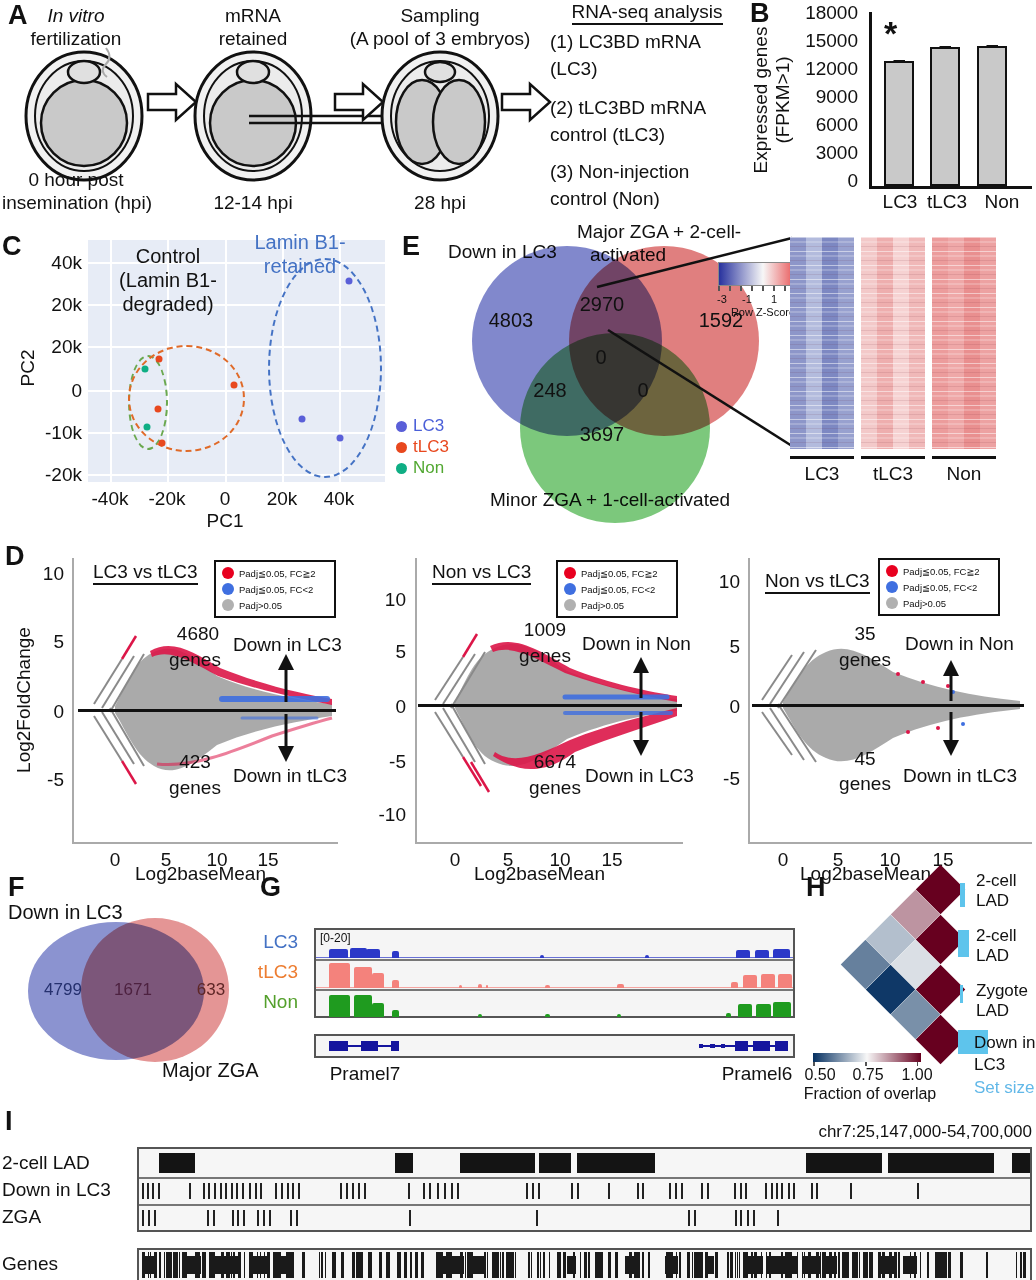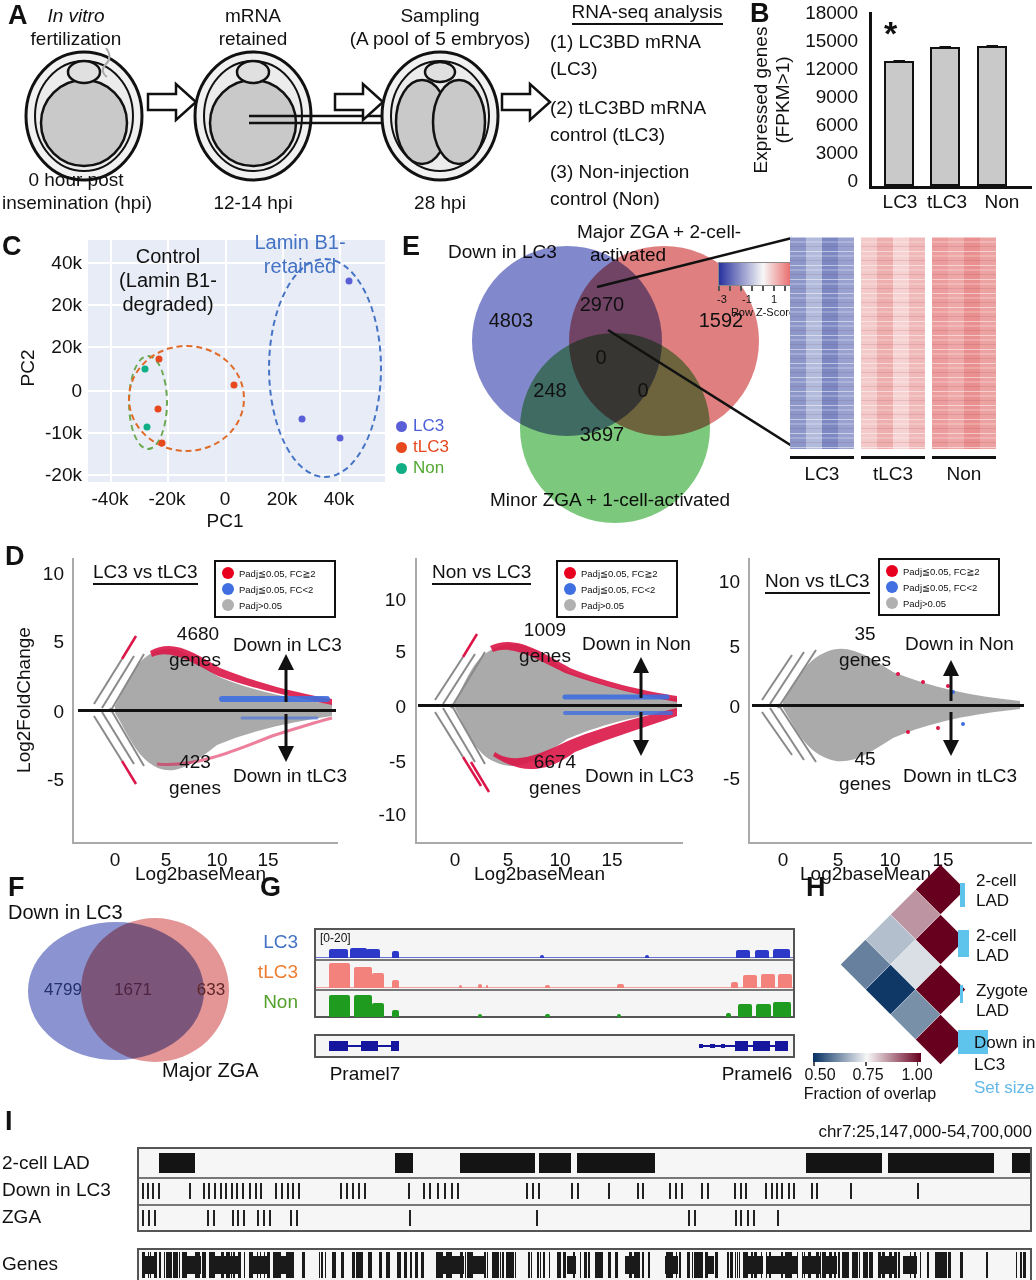--- a/index.html
+++ b/index.html
@@ -34,21 +34,21 @@
 </head>
 <body>
 
 <div class="abs pl" style="left:8px;top:2px">A</div>
 
 <div class="abs t19 ctr ital" style="left:26px;top:4px;width:100px">In vitro</div>
 <div class="abs t19 ctr" style="left:11px;top:27px;width:130px">fertilization</div>
 <div class="abs t19 ctr" style="left:208px;top:4px;width:90px">mRNA</div>
 <div class="abs t19 ctr" style="left:203px;top:27px;width:100px">retained</div>
 <div class="abs t19 ctr" style="left:395px;top:4px;width:90px">Sampling</div>
-<div class="abs t19 ctr" style="left:330px;top:27px;width:220px">(A pool of 5 embryos)</div>
+<div class="abs t19 ctr" style="left:330px;top:27px;width:220px">(A pool of 3 embryos)</div>
 
 <svg class="abs" style="left:14px;top:46px" width="140" height="140">
   <ellipse cx="70" cy="70" rx="58" ry="64" fill="#f1f1f1" stroke="#111" stroke-width="3"></ellipse>
   <ellipse cx="70" cy="70" rx="49" ry="55" fill="#ececec" stroke="#111" stroke-width="2"></ellipse>
   <circle cx="70" cy="77" r="43" fill="#c9c9c9" stroke="#111" stroke-width="2.5"></circle>
   <ellipse cx="70" cy="26" rx="16" ry="11" fill="#e0e0e0" stroke="#111" stroke-width="2.5"></ellipse>
   <path d="M92,2 q7,9 0,16 q-7,7 1,13" fill="none" stroke="#aaa" stroke-width="2"></path>
 </svg>
 
 <svg class="abs" style="left:146px;top:80px" width="52" height="44">

